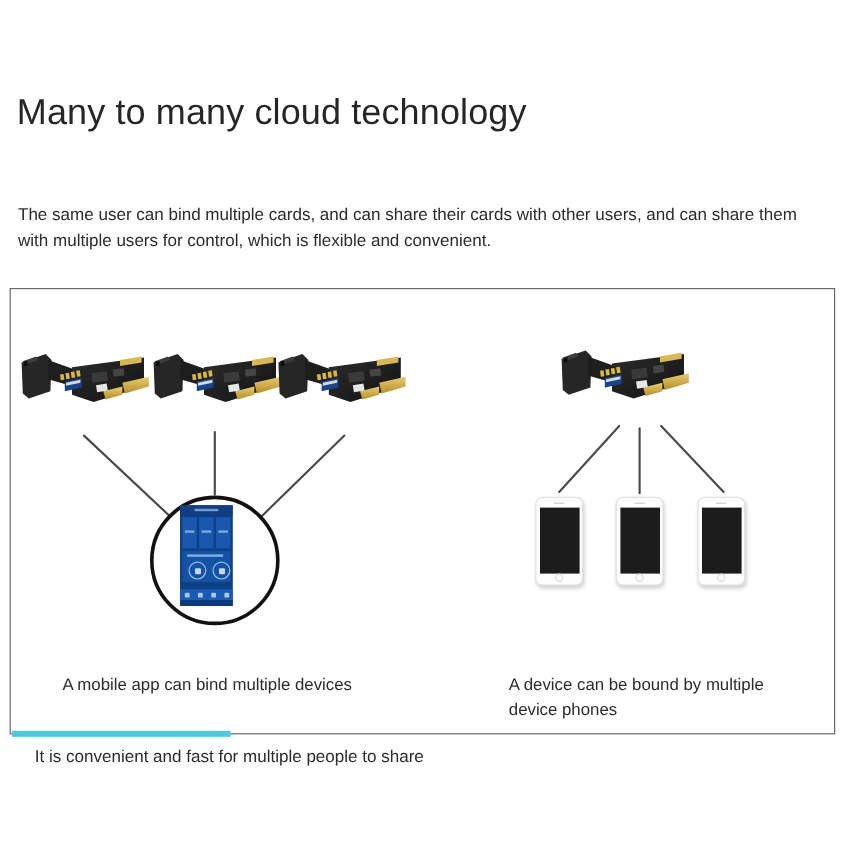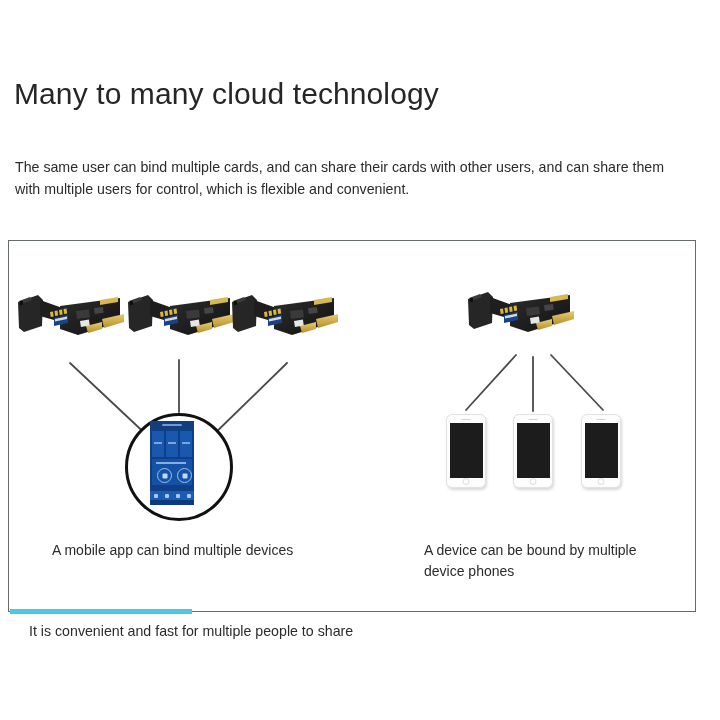--- a/index.html
+++ b/index.html
@@ -26,21 +26,21 @@
     font-weight: 400;
     letter-spacing: 0.1px;
     line-height: 36px;
     color: #262626;
     white-space: nowrap;
     text-align: center;
   }
   .page-subtitle {
     position: absolute;
     left: 15px;
-    top: 156px;
+    top: 168px;
     width: 678px;
     font-size: 14.2px;
     font-weight: 400;
     line-height: 22px;
     color: #2b2b2b;
   }
 
   
   .diagram-panel {
     position: absolute;
@@ -245,20 +245,21 @@
     border-radius: 50%;
     box-sizing: border-box;
   }
 
   
   .caption {
     position: absolute;
     font-size: 14px;
     line-height: 21px;
     color: #2b2b2b;
+    margin-top: 20px;
   }
   .caption.left  { left: 52px;  top: 540px; width: 270px; }
   .caption.right { left: 424px; top: 540px; width: 250px; }
 </style>
 </head>
 <body>
 
 <div class="page-title">Many to many cloud technology</div>
 
 <div class="page-subtitle">The same user can bind multiple cards, and can share their cards with other users, and can share them with multiple users for control, which is flexible and convenient.</div>

